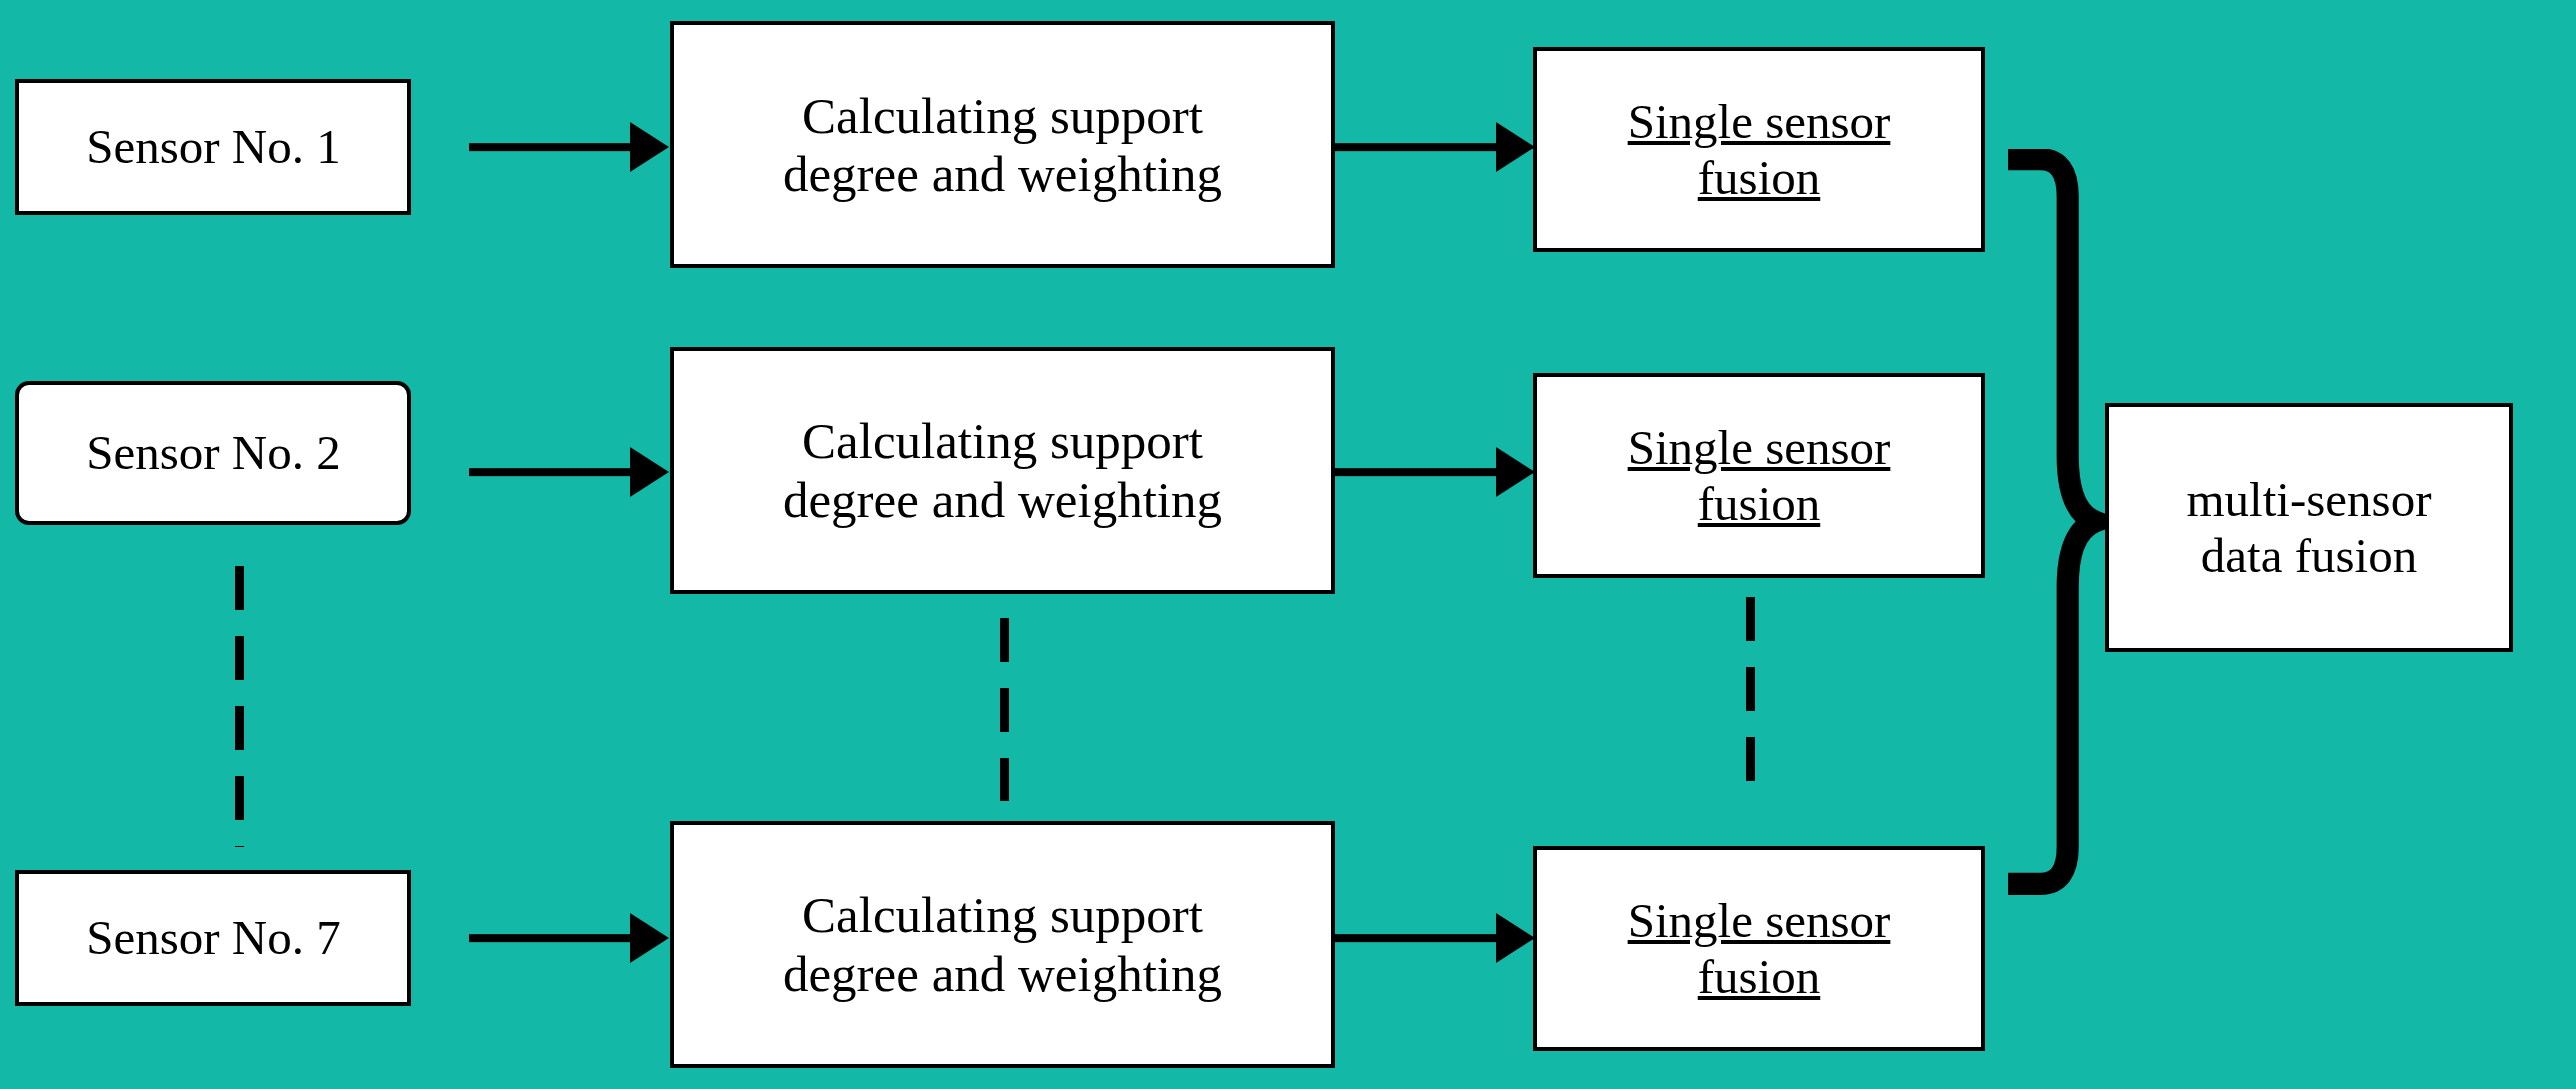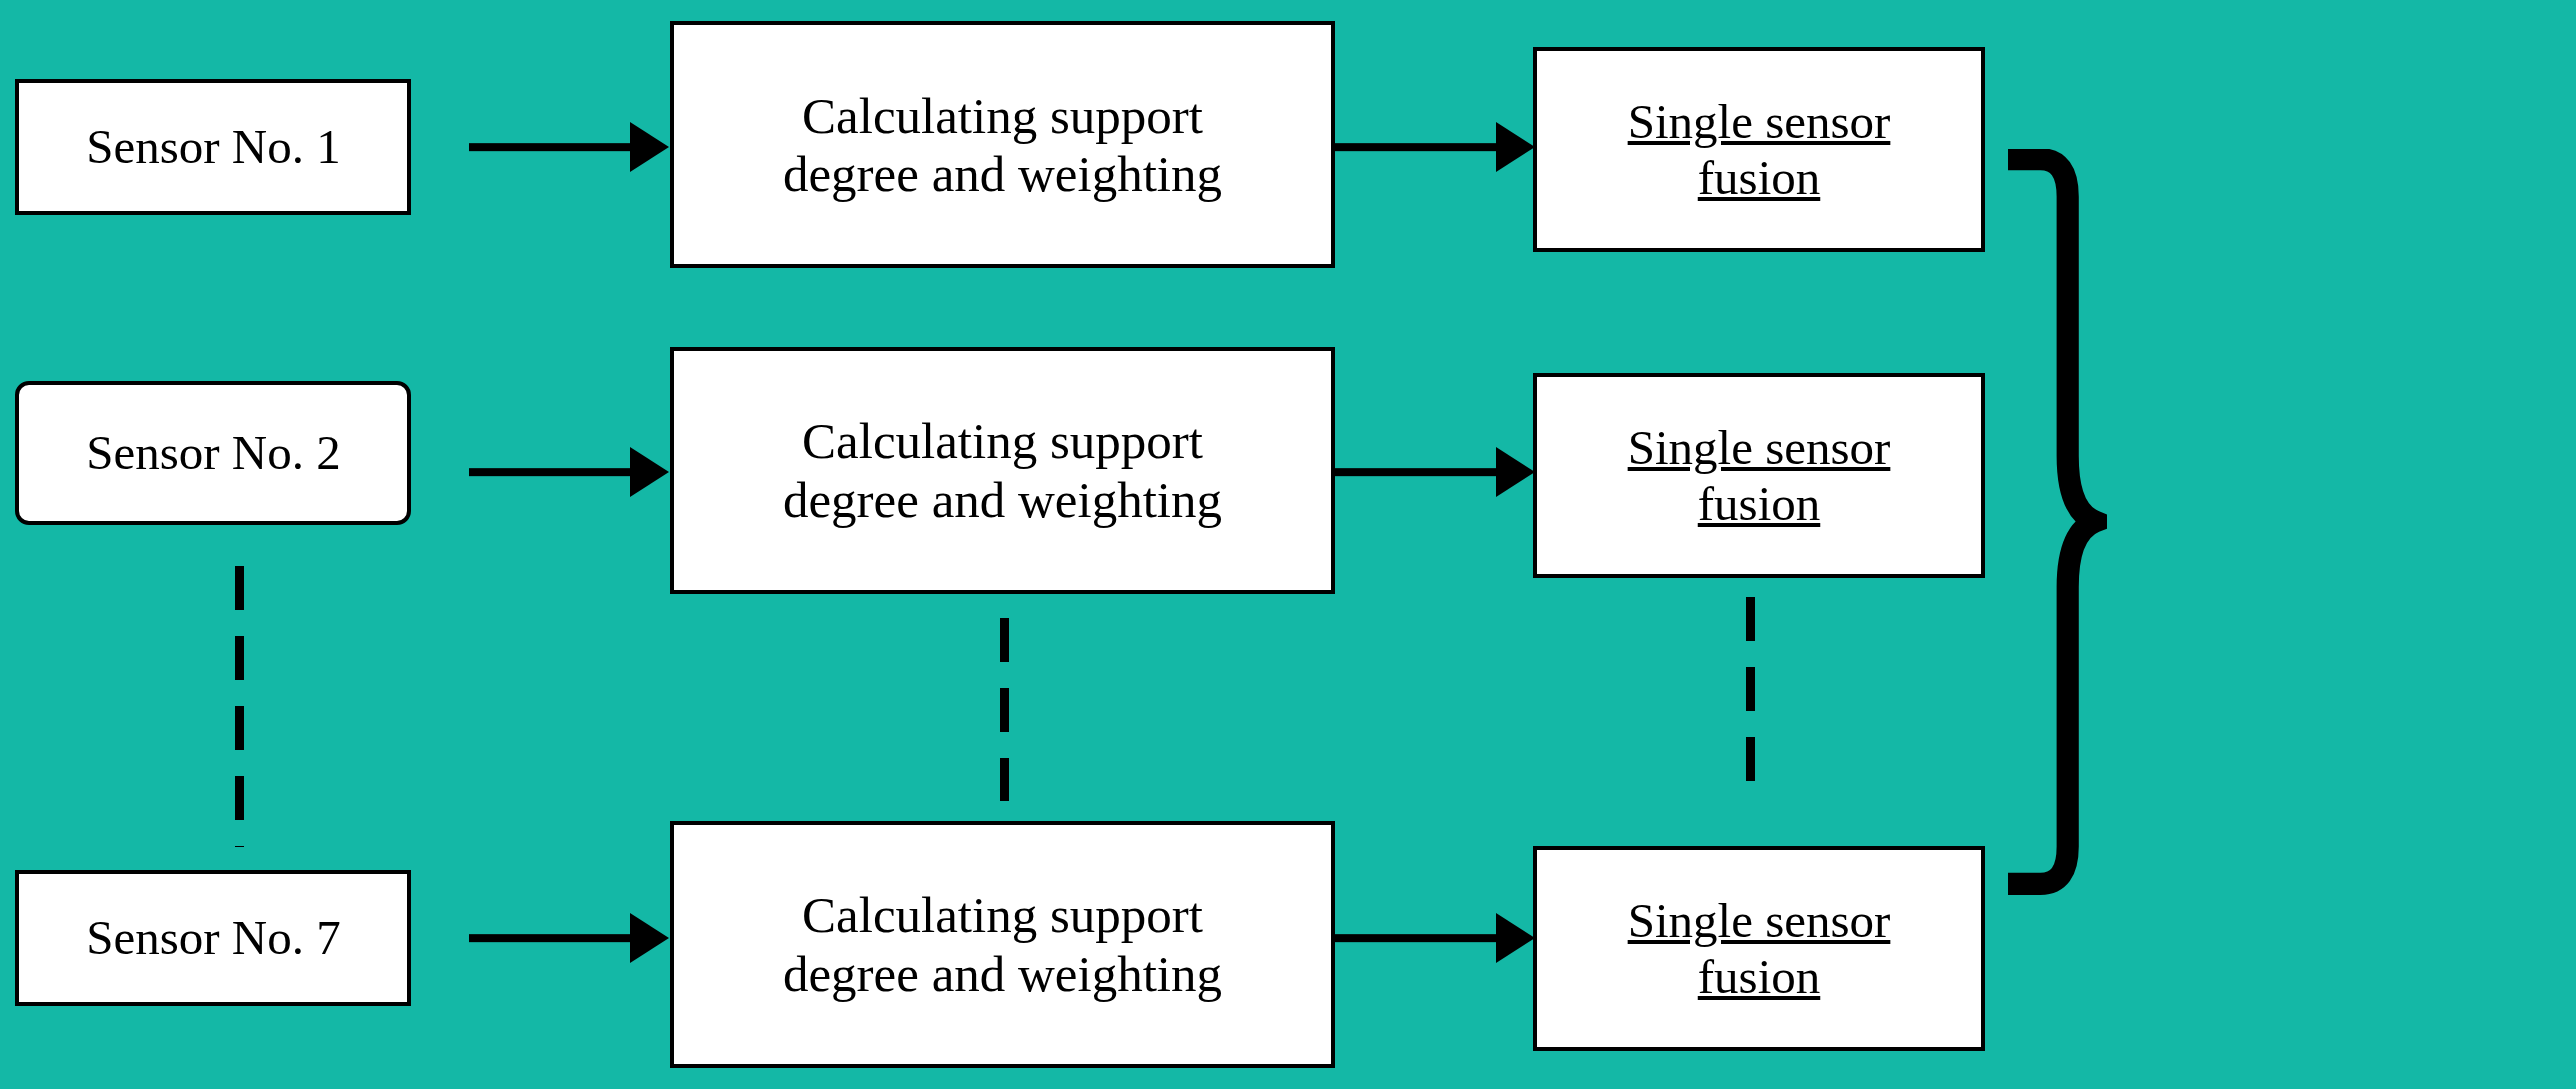--- a/index.html
+++ b/index.html
@@ -155,15 +155,17 @@
                Q 84 12 84 56
                L 84 360
                Q 84 424 116 437
                Q 84 450 84 514
                L 84 818
                Q 84 862 52 862
                L 14 862" fill="none" stroke="#000000" stroke-width="26" stroke-linecap="butt" stroke-linejoin="miter"></path>
     </svg>
   </div>
 
+  <div class="node multi-node" style="left:2105px; top:403px; width:408px; height:249px;">multi-sensor
+data fusion</div>
 
 </div>
 
 
 </body></html>

